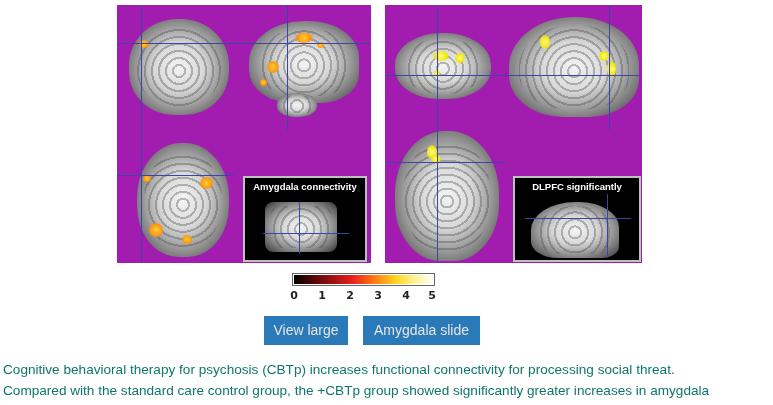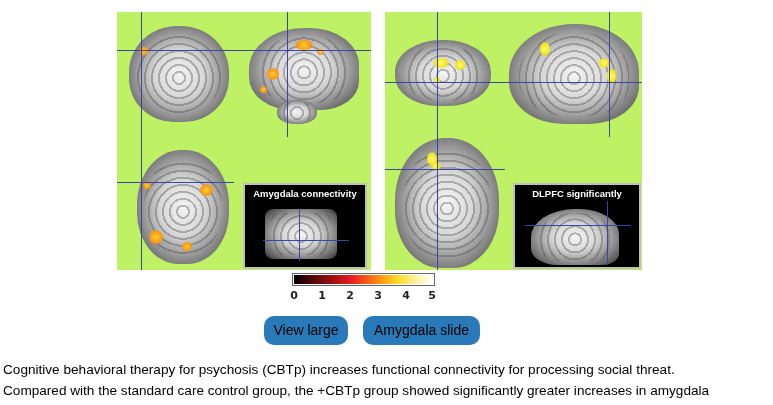--- a/index.html
+++ b/index.html
@@ -1,39 +1,39 @@
 <!DOCTYPE html>
 <html><head>
 <meta charset="utf-8">
 <style>
   html, body { margin:0; padding:0; background:#ffffff; }
   body { width:773px; height:405px; position:relative; overflow:hidden; font-family:"Liberation Sans", sans-serif; }
-  .panel { position:absolute; background:#bef264; overflow:hidden;margin-top:7px; }
+  .panel { position:absolute; background:#a21caf; overflow:hidden; }
   #panel-left { left:117px; top:5px; width:254px; height:258px; }
   #panel-right { left:385px; top:5px; width:257px; height:258px; }
   .xh { position:absolute; background:#3b45a8; }
   .brain { position:absolute; border-radius:48% 48% 45% 45%;
     background:
       radial-gradient(ellipse at 50% 50%, #f4f4f4 0%, #d8d8d8 35%, #9a9a9a 60%, #5a5a5a 85%, #222 100%);
   }
   .brain::after { content:""; position:absolute; inset:8%; border-radius:inherit;
     background: repeating-radial-gradient(circle at 50% 55%, rgba(255,255,255,0.0) 0 5px, rgba(70,70,70,0.35) 5px 7px); }
   .blob { position:absolute; border-radius:50%; }
   .blob.or { background:radial-gradient(circle, #ffd23a 0%, #ff9a10 55%, rgba(200,70,0,0.2) 100%); }
   .blob.ye { background:radial-gradient(circle, #fffb7a 0%, #f0e51a 60%, rgba(200,180,0,0.2) 100%); }
   .inset { position:absolute; border:2px solid #bfbfbf; background:#000; }
   .inset-title { position:absolute; left:0; right:0; top:3px; text-align:center; color:#fff; font-weight:bold; font-size:9.5px; font-family:"Liberation Sans", sans-serif; }
   .colorbar-wrap { position:absolute; left:292px; top:273px; width:143px; height:13px; border:1px solid #666; box-sizing:border-box; padding:1px; background:#fff;}
   .colorbar { width:100%; height:100%; background:linear-gradient(to right, #000 0%, #4a0606 12%, #a01010 28%, #e82020 42%, #ff7a10 58%, #ffd820 74%, #fff3a0 88%, #ffffff 100%); }
   .ticks { position:absolute; left:288px; top:289px; width:152px; height:14px; }
   .tick { position:absolute; top:0; font-size:11px; font-weight:bold; color:#222; transform:translateX(-50%); font-family:"DejaVu Sans", sans-serif; }
-  .btn { position:absolute; top:316px; height:29px; background:#2a7ab9; color:#000000; border-radius:10px; font-size:14px; line-height:29px; text-align:center; font-family:"Liberation Sans", sans-serif; cursor:pointer; }
+  .btn { position:absolute; top:316px; height:29px; background:#2a7ab9; color:#e5e5e5; border-radius:0; font-size:14px; line-height:29px; text-align:center; font-family:"Liberation Sans", sans-serif; cursor:pointer; }
   #btn-view { left:264px; width:84px; }
   #btn-dl { left:363px; width:117px; }
-  .caption { position:absolute; left:3px; top:359px; width:770px; font-size:13.6px; line-height:21px; color:#000000; font-family:"Liberation Sans", sans-serif; }
+  .caption { position:absolute; left:3px; top:359px; width:770px; font-size:13.6px; line-height:21px; color:#0f766e; font-family:"Liberation Sans", sans-serif; }
   .caption div { white-space:nowrap; }
 </style>
 </head>
 <body>
 
 <div id="panel-left" class="panel">
 
   <div class="brain" style="left:12px;top:14px;width:100px;height:96px;"></div>
 
   <div class="brain" style="left:132px;top:16px;width:110px;height:82px;border-radius:50% 45% 35% 40%;"></div>

